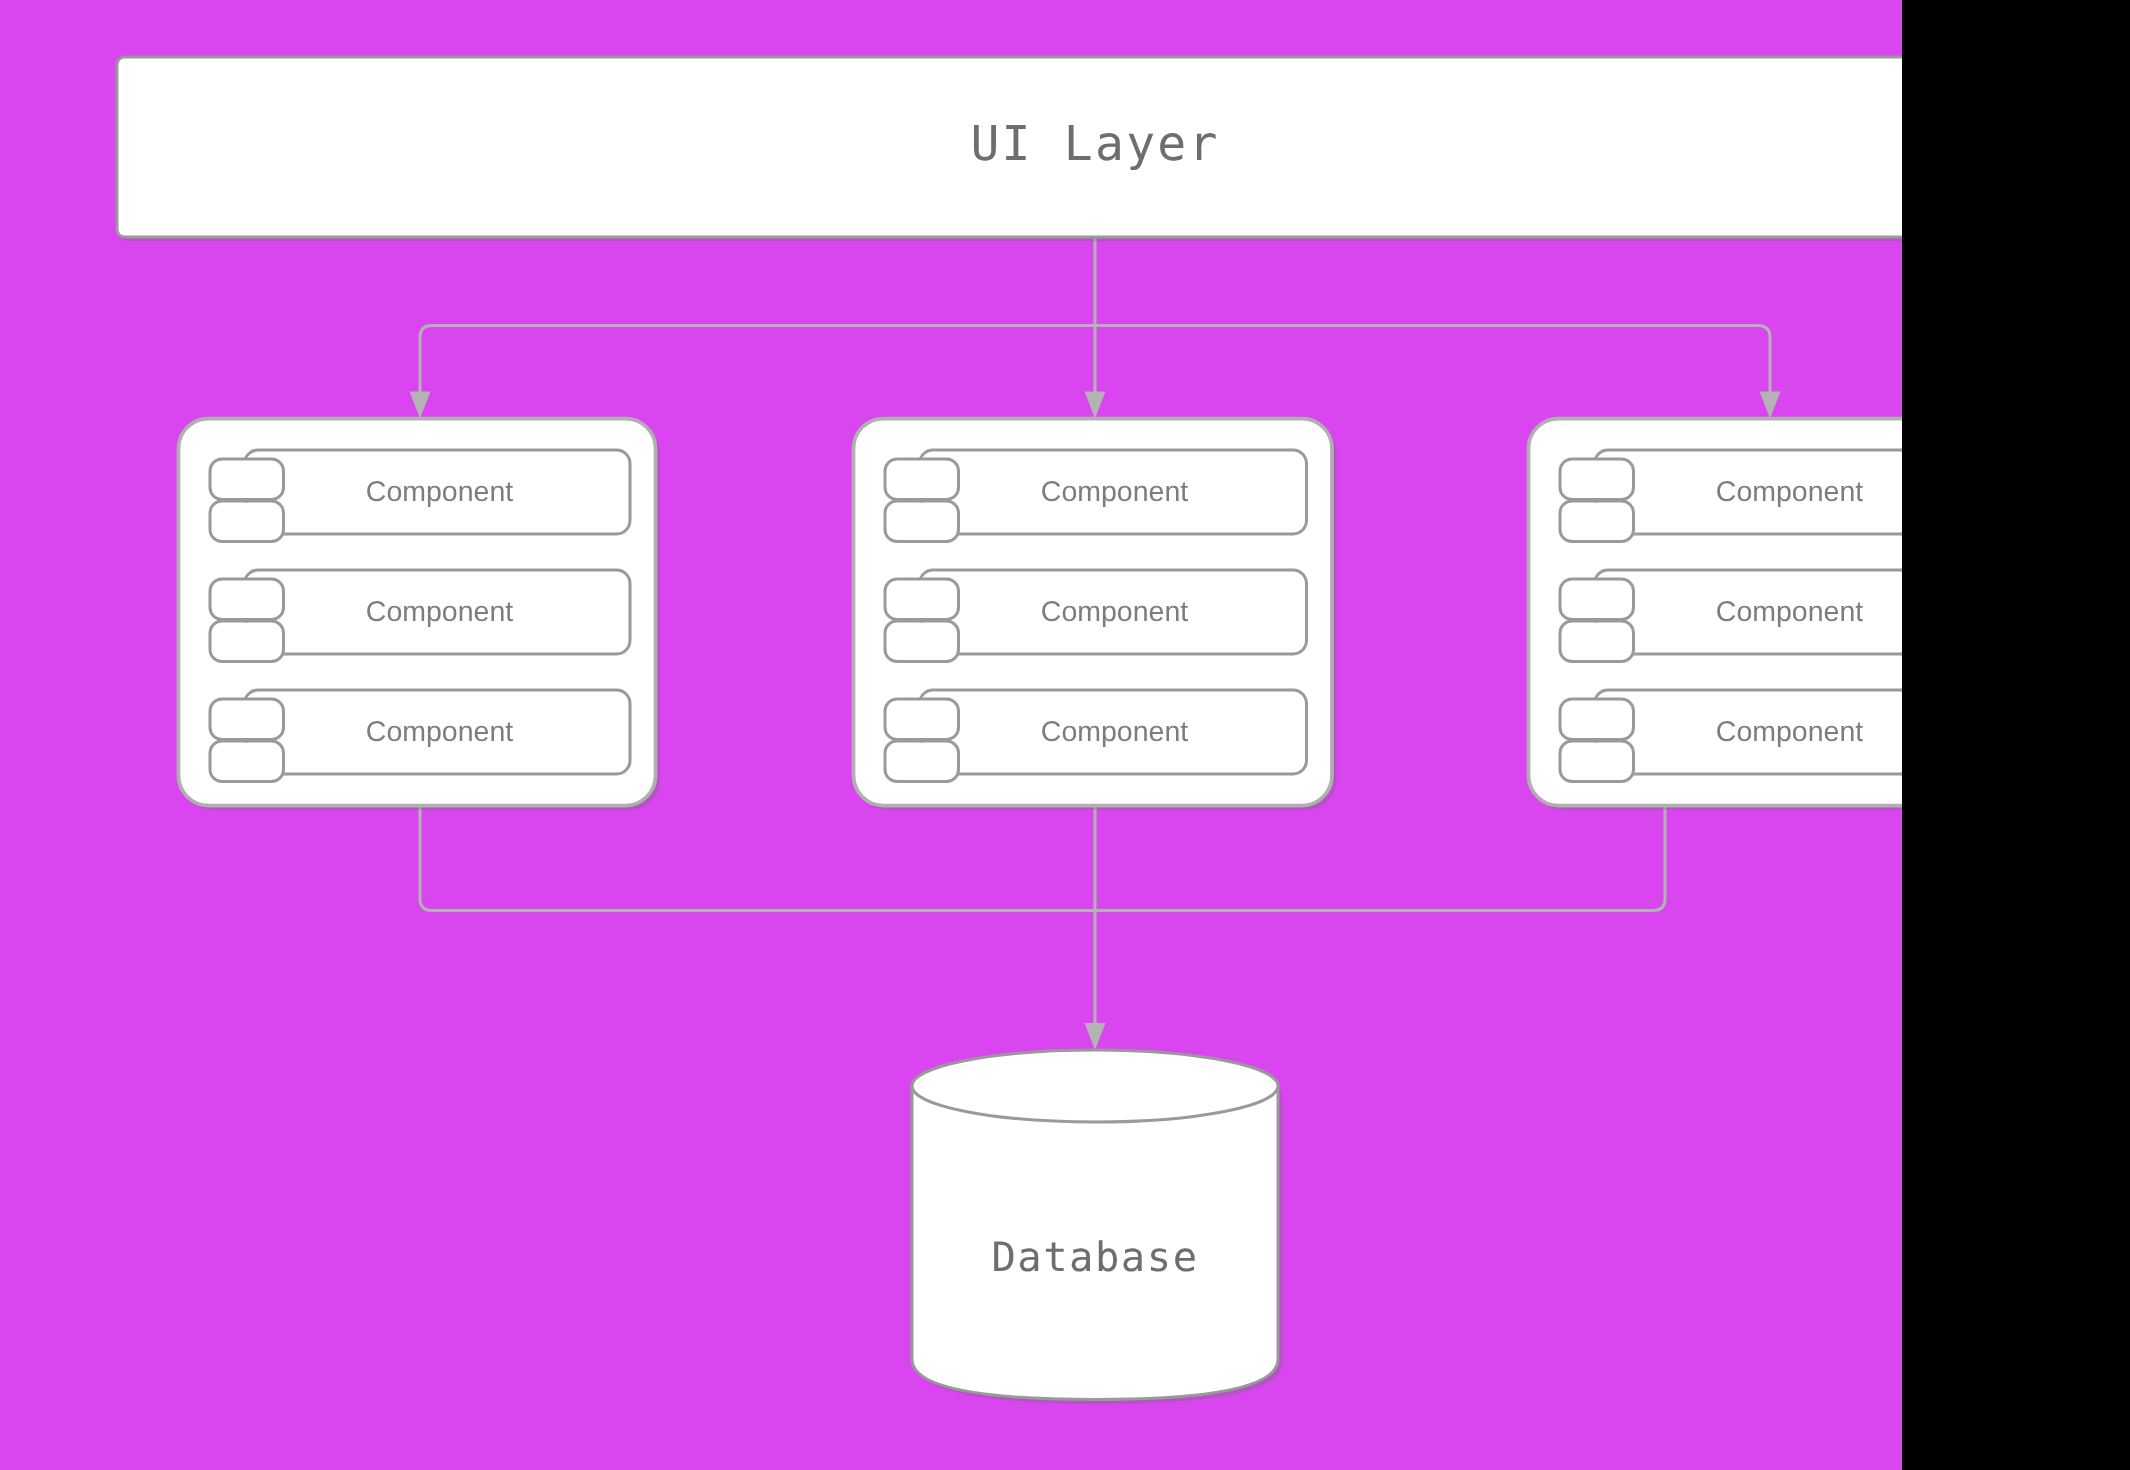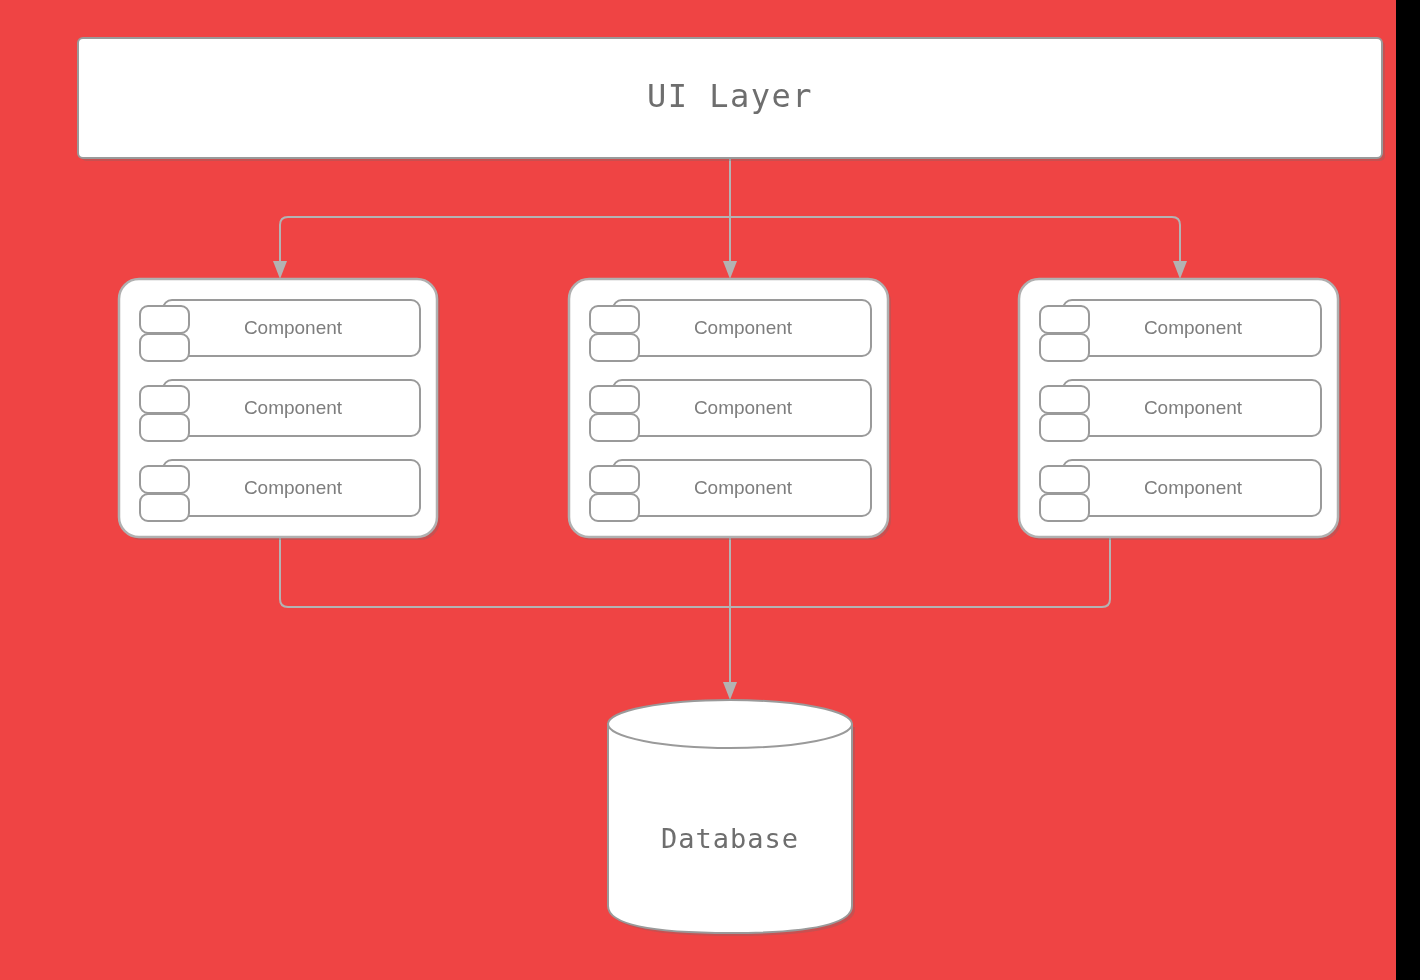--- a/index.html
+++ b/index.html
@@ -3,23 +3,23 @@
 <meta charset="utf-8">
 <title>Architecture Diagram</title>
 <style>
   html, body {
     margin: 0;
     padding: 0;
     background: #000000;
   }
   #stage {
     position: relative;
-    width: 1396px;
+    width: 1268px;
     height: 980px;
-    background: #ef4444;
+    background: #d946ef;
     overflow: hidden;
     font-family: "Liberation Sans", sans-serif;
   }
   svg.diagram {
     position: absolute;
     top: 0;
     left: 0;
     width: 1420px;
     height: 980px;
     display: block;

